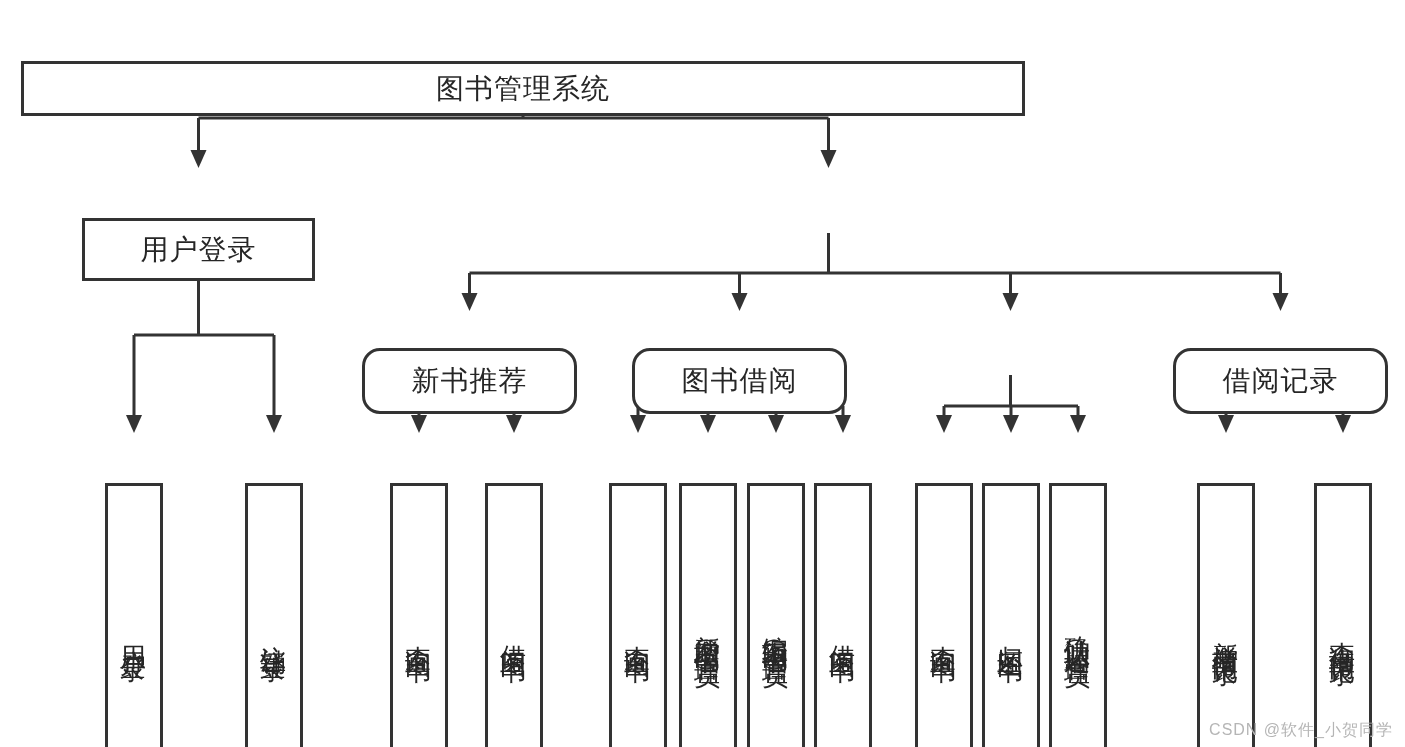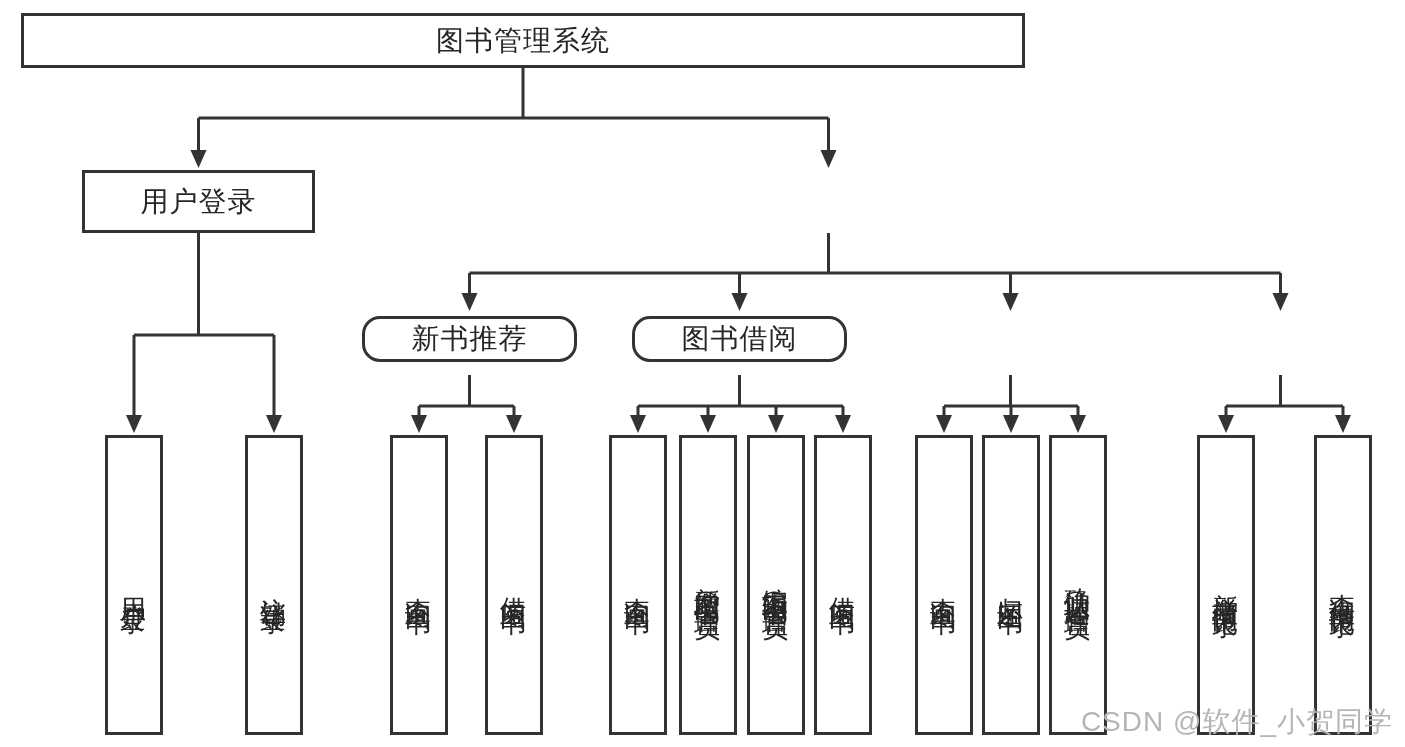--- a/index.html
+++ b/index.html
@@ -12,33 +12,33 @@
     background:var(--background); overflow:hidden;
     font-family:"Liberation Sans", sans-serif; color:var(--text);
   }
   .wires{position:absolute; left:0; top:0; width:1405px; height:747px;}
   .wire{stroke:var(--line); stroke-width:3; fill:none;}
   .arrow{fill:var(--line); stroke:none;}
   .box{
     position:absolute; box-sizing:border-box;
     border:3px solid var(--border); background:#ffffff;
     display:flex; align-items:center; justify-content:center;
-    text-align:center; z-index:2;
+    text-align:center; z-index:2;margin-top:48px;
   }
   .h{font-size:28px; letter-spacing:1px;}
   .v{
     writing-mode:vertical-rl; font-size:26px; letter-spacing:4px;
     width:58px; top:435px; height:300px;
   }
   .root{left:21px; top:13px; width:1004px; height:55px;}
   .lvl2{top:170px; width:233px; height:63px;}
-  .lvl3{top:316px; width:215px; height:46px;border-radius:18px;}
+  .lvl3{top:300px; width:215px; height:66px;border-radius:18px;}
   .watermark{
     position:absolute; right:12px; bottom:6px; z-index:3;
-    font-size:28px; color:var(--watermark); letter-spacing:1px;
+    font-size:16px; color:var(--watermark); letter-spacing:1px;
   }
 </style>
 </head>
 <body>
 
 <div class="stage">
 
   <svg class="wires" viewBox="0 0 1405 747" xmlns="http://www.w3.org/2000/svg">
 
     <path class="wire" d="M523 68 V118 M198.5 118 H828.5 M198.5 118 V152 M828.5 118 V152"></path>
@@ -82,20 +82,23 @@
   <div class="box h lvl2" style="left:82px">
     <span>用户登录</span>
   </div>
 
   <div class="box h lvl3" style="left:362px">
     <span>新书推荐</span>
   </div>
   <div class="box h lvl3" style="left:632px">
     <span>图书借阅</span>
   </div>
+  <div class="box h lvl3" style="left:1173px">
+    <span>借阅记录</span>
+  </div>
 
   <div class="box v" style="left:105px">
     <span>用户登录</span>
   </div>
   <div class="box v" style="left:245px">
     <span>注销登录</span>
   </div>
   <div class="box v" style="left:390px">
     <span>查询图书</span>
   </div>

